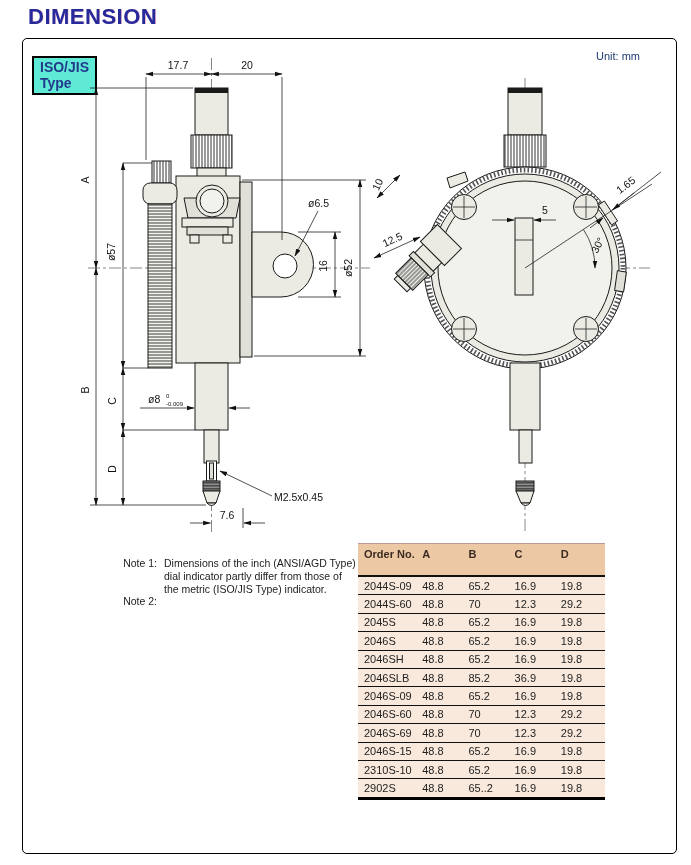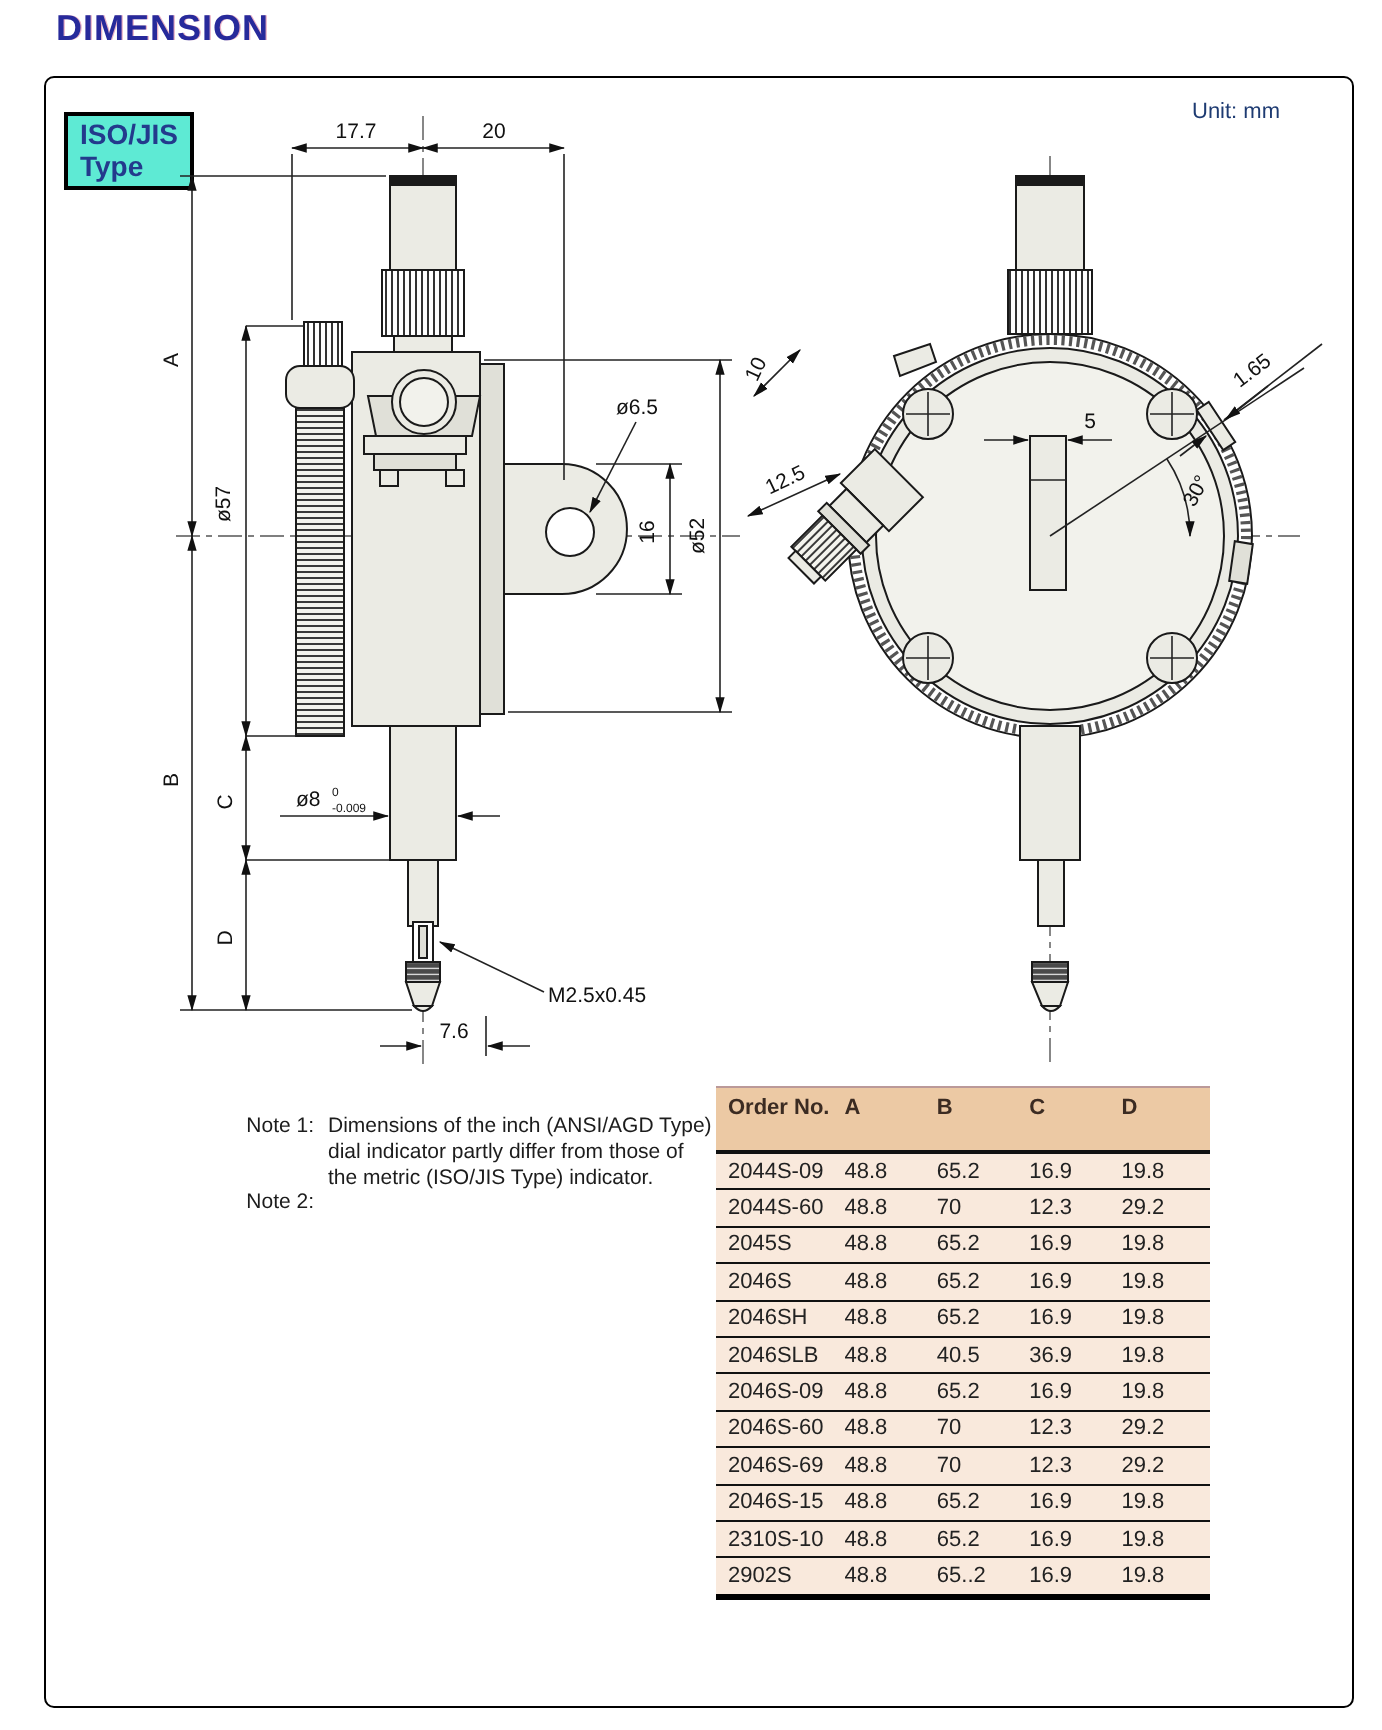--- a/index.html
+++ b/index.html
@@ -1,21 +1,21 @@
 <!DOCTYPE html>
 <html><head>
 <meta charset="utf-8">
 <style>
   html,body{margin:0;padding:0;}
   body{
     width:691px;height:865px;position:relative;background:#ffffff;
     font-family:"Liberation Sans", sans-serif;overflow:hidden;
   }
   .page-title{
-    position:absolute;left:28px;top:4px;font-size:18px;font-weight:bold;
+    position:absolute;left:28px;top:4px;font-size:22px;font-weight:bold;
     color:#272a9b;letter-spacing:.5px;text-shadow:.6px 0 0 rgba(190,30,90,.35);
   }
   .frame{
     position:absolute;left:22px;top:38px;width:653px;height:814px;
     border:1.6px solid #000;border-radius:5px;background:#fff;
   }
   .type-box{
     position:absolute;left:32px;top:56px;border:2px solid #000;background:#5eead4;
     padding:1px 6px 2px 6px;font-size:14px;font-weight:bold;color:#233a8c;line-height:1.15;
   }
@@ -304,21 +304,21 @@
         <tr>
           <td>2046SH</td>
           <td>48.8</td>
           <td>65.2</td>
           <td>16.9</td>
           <td>19.8</td>
         </tr>
         <tr>
           <td>2046SLB</td>
           <td>48.8</td>
-          <td>40.5</td>
+          <td>85.2</td>
           <td>36.9</td>
           <td>19.8</td>
         </tr>
         <tr>
           <td>2046S-09</td>
           <td>48.8</td>
           <td>65.2</td>
           <td>16.9</td>
           <td>19.8</td>
         </tr>

